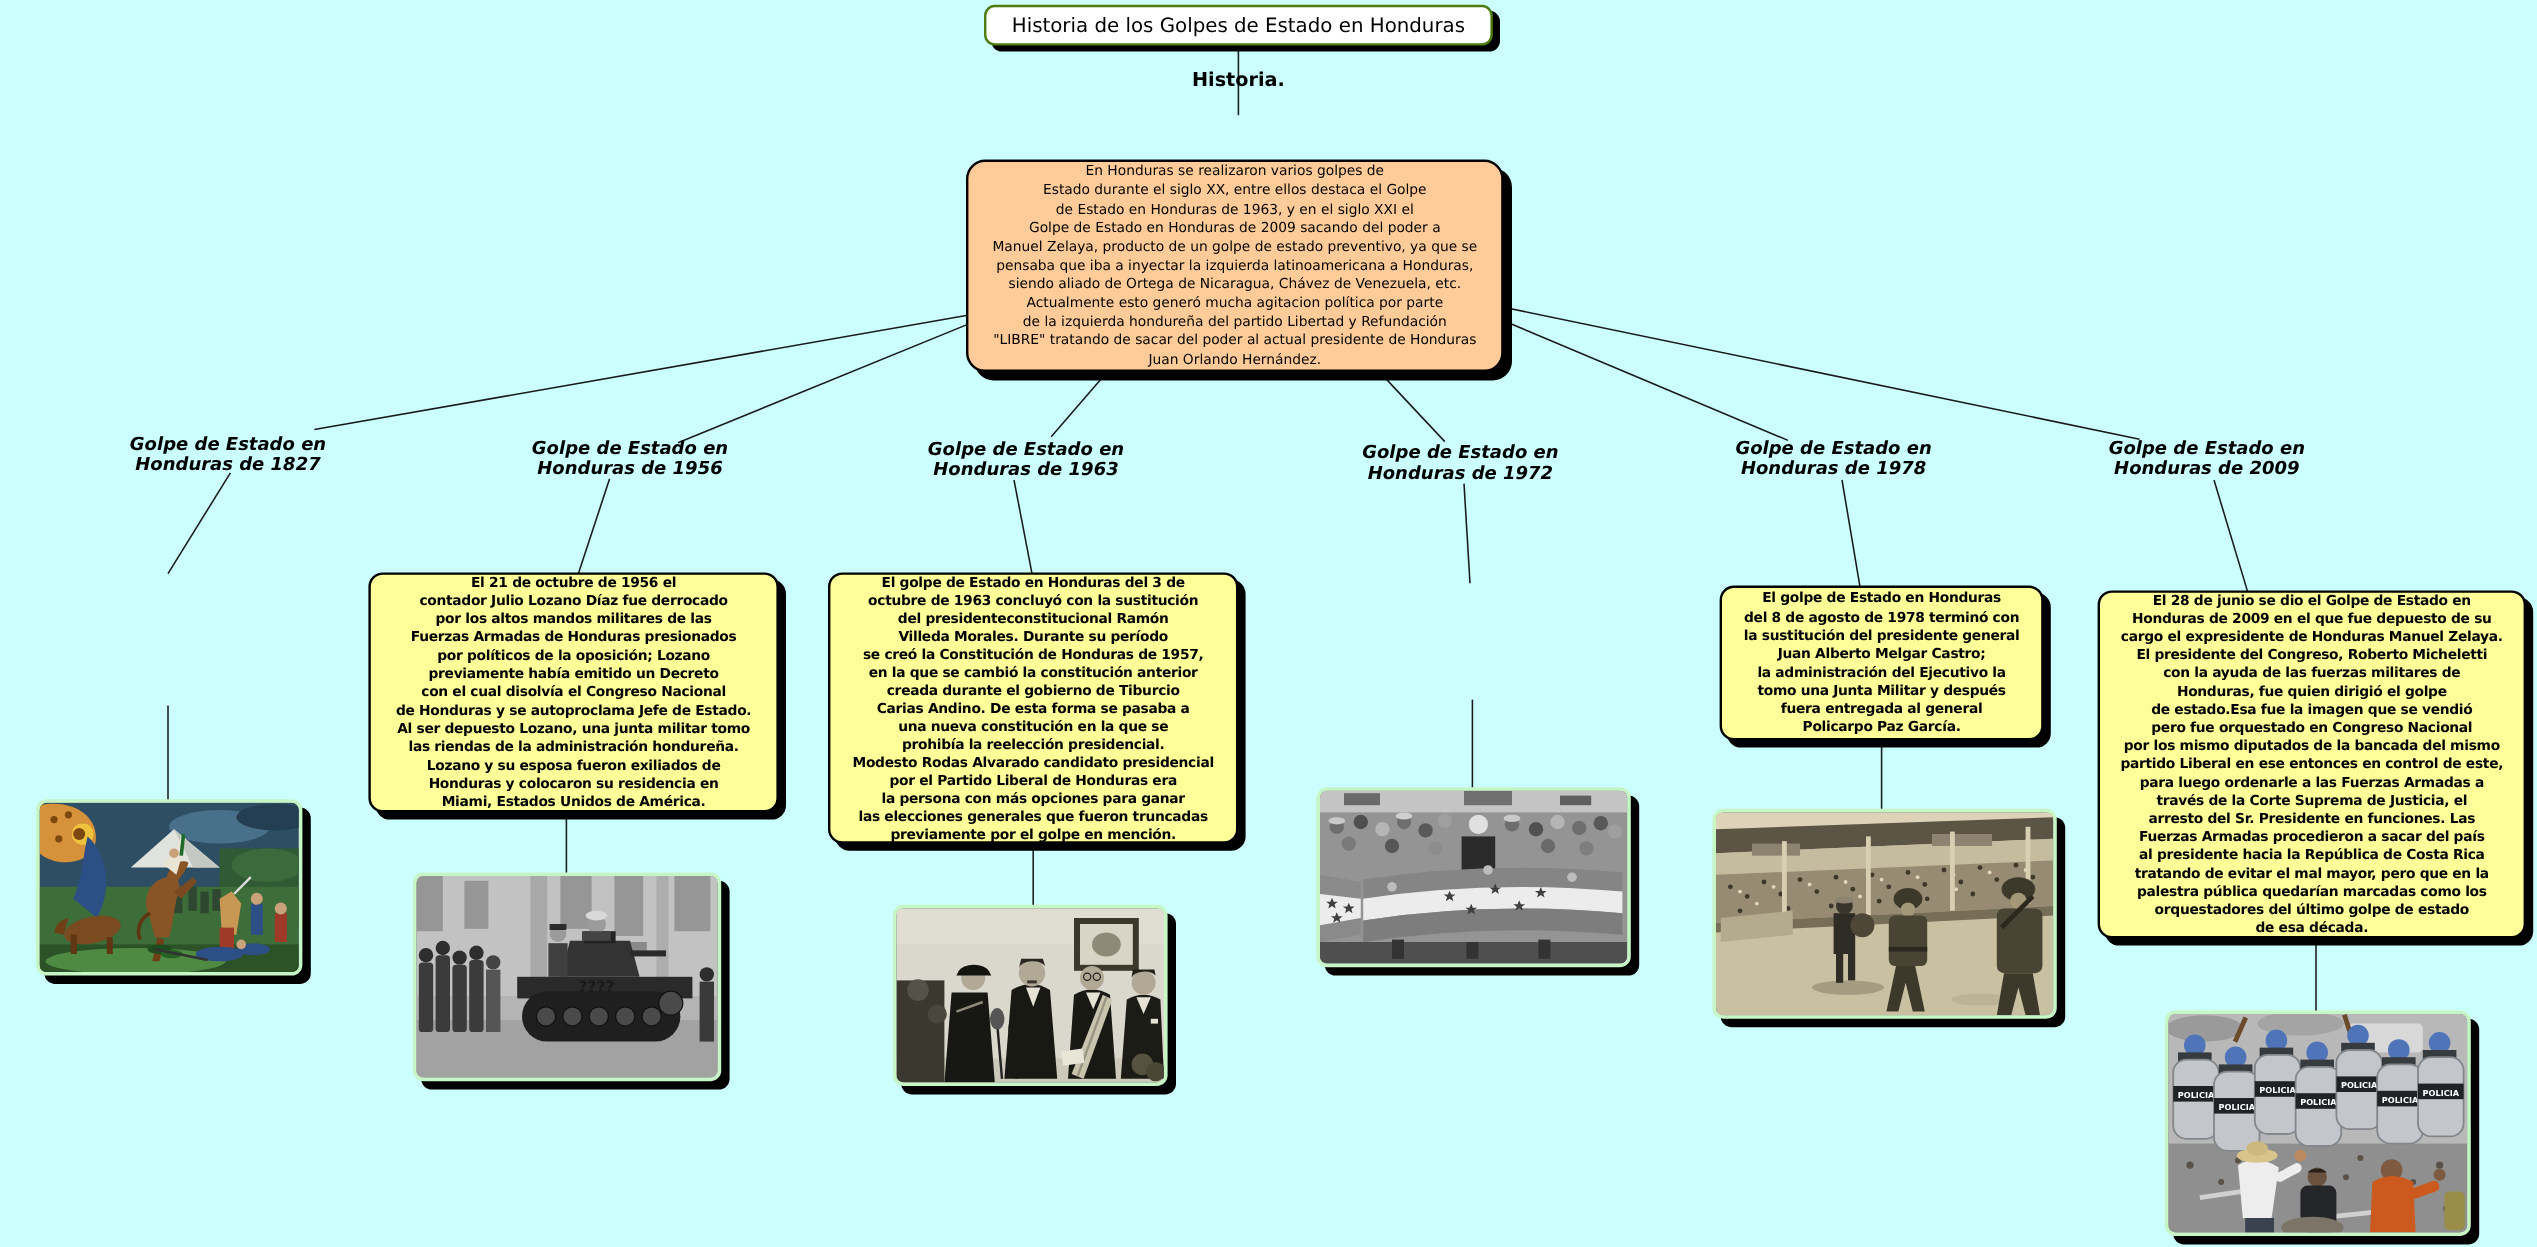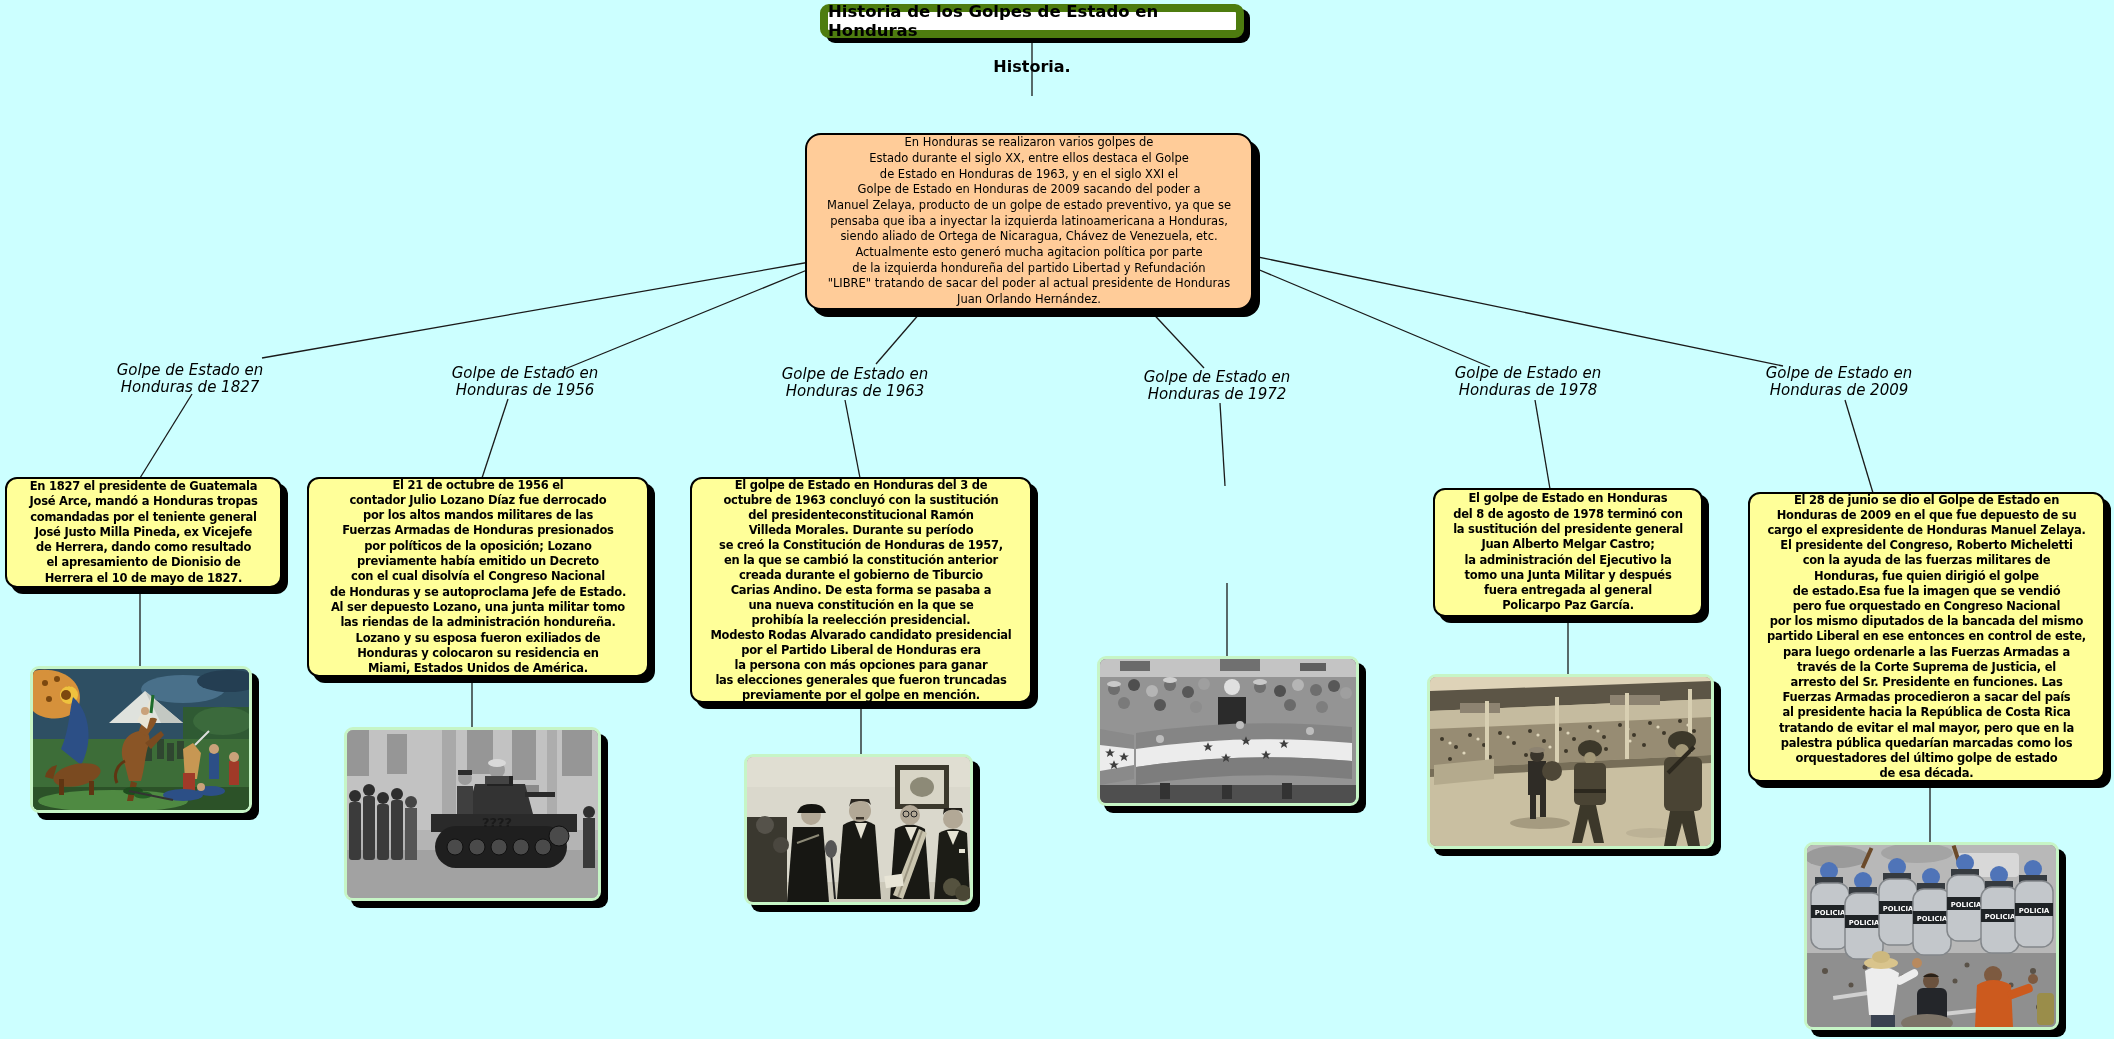--- a/index.html
+++ b/index.html
@@ -3,31 +3,31 @@
 <meta charset="utf-8">
 <style>
   html,body{margin:0;padding:0;background:#CCFFFF;}
   *{box-sizing:border-box;}
   .canvas{position:relative;width:2114px;height:1039px;background:#CCFFFF;overflow:hidden;
           font-family:"DejaVu Sans","Liberation Sans",sans-serif;color:#000;}
   .connectors{position:absolute;left:0;top:0;width:2114px;height:1039px;}
   .connectors line{stroke:#1a1a1a;stroke-width:1.3;}
 
   .title-node{position:absolute;left:820px;top:4px;width:424px;height:34px;
-      background:#ffffff;border:8px solid #4d7c0f;border-radius:9px;
+      background:#ffffff;border:2px solid #4d7c0f;border-radius:9px;
       box-shadow:6px 5px 0 #000;display:flex;align-items:center;justify-content:center;
-      font-weight:bold;font-size:16.5px;}
+      font-weight:normal;font-size:16.5px;}
   .root-label{position:absolute;left:957px;top:57px;width:150px;text-align:center;
       font-weight:bold;font-size:16px;}
   .overview-node{position:absolute;left:805px;top:95px;width:448px;height:177px;
       background:#FFCC99;border:2px solid #000;border-radius:16px;box-shadow:7px 7px 0 #000;
       display:flex;align-items:center;justify-content:center;margin-top:38px;}
   .overview-node .txt{font-size:11.5px;line-height:15.7px;text-align:center;white-space:pre-line;}
 
-  .branch-label{position:absolute;width:280px;text-align:center;font-weight:normal;
+  .branch-label{position:absolute;width:280px;text-align:center;font-weight:bold;
       font-style:italic;font-size:15px;line-height:17px;white-space:pre-line;}
 
   .topic-node{position:absolute;background:#FFFF99;border:2px solid #000;border-radius:12px;
       box-shadow:6px 6px 0 #000;display:flex;align-items:center;justify-content:center;}
   .topic-node .txt{font-size:11.5px;font-weight:bold;letter-spacing:-0.25px;
       line-height:15.3px;text-align:center;white-space:pre-line;}
 
   .photo{position:absolute;border:3px solid #c6f5c6;border-radius:9px;
       box-shadow:7px 7px 0 #000;overflow:hidden;background:#888;}
   .photo svg{display:block;width:100%;height:100%;}
@@ -85,29 +85,20 @@
 Honduras de 1956</div>
   <div class="branch-label" style="left:715px;top:366px;">Golpe de Estado en
 Honduras de 1963</div>
   <div class="branch-label" style="left:1077px;top:369px;">Golpe de Estado en
 Honduras de 1972</div>
   <div class="branch-label" style="left:1388px;top:365px;">Golpe de Estado en
 Honduras de 1978</div>
   <div class="branch-label" style="left:1699px;top:365px;">Golpe de Estado en
 Honduras de 2009</div>
 
-  <div class="topic-node" style="left:5px;top:477px;width:277px;height:111px;">
-    <div class="txt">En 1827 el presidente de Guatemala
-José Arce, mandó a Honduras tropas
-comandadas por el teniente general
-José Justo Milla Pineda, ex Vicejefe
-de Herrera, dando como resultado
-el apresamiento de Dionisio de
-Herrera el 10 de mayo de 1827.</div>
-  </div>
   <div class="topic-node" style="left:307px;top:477px;width:342px;height:200px;">
     <div class="txt">El 21 de octubre de 1956 el
 contador Julio Lozano Díaz fue derrocado
 por los altos mandos militares de las
 Fuerzas Armadas de Honduras presionados
 por políticos de la oposición; Lozano
 previamente había emitido un Decreto
 con el cual disolvía el Congreso Nacional
 de Honduras y se autoproclama Jefe de Estado.
 Al ser depuesto Lozano, una junta militar tomo

